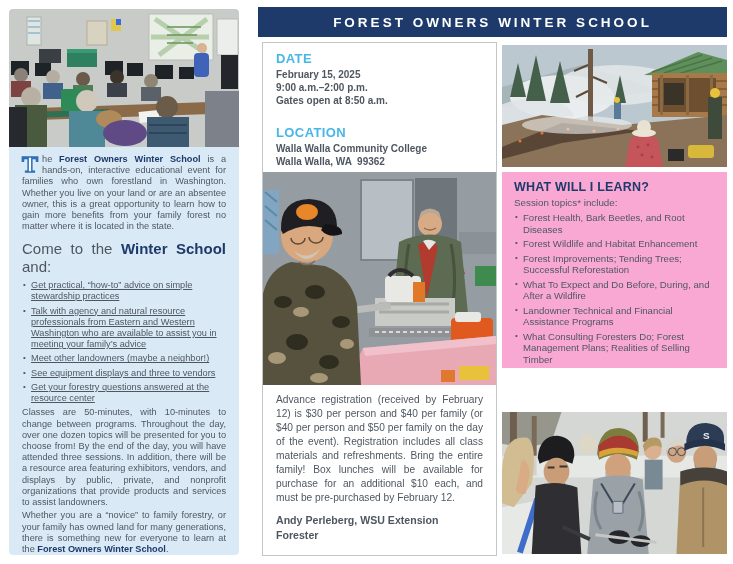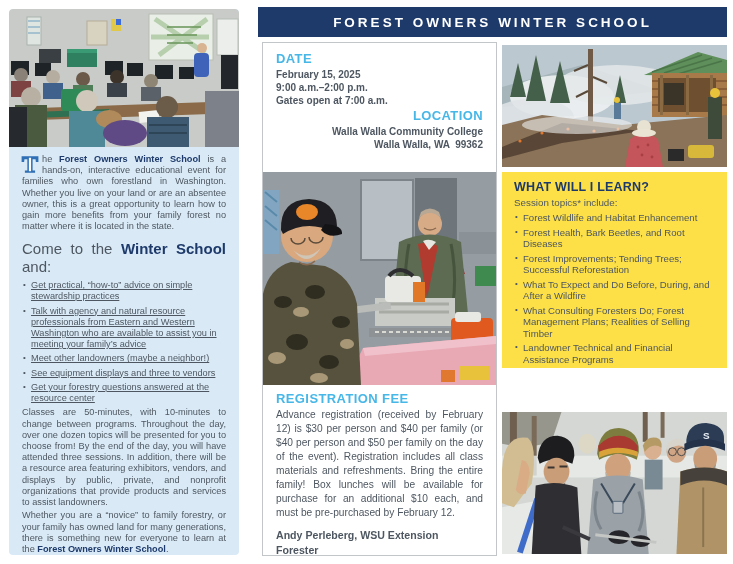--- a/index.html
+++ b/index.html
@@ -26,31 +26,31 @@
   .header-bar { position:absolute; left:258px; top:7px; width:469px; height:30px;
                 background:#1e3a6b; display:flex; align-items:center; justify-content:center; }
   .header-bar span { color:#ffffff; font-weight:bold; font-size:13.5px; letter-spacing:3px; }
 
   
   .mid-box { position:absolute; left:262px; top:42px; width:235px; height:514px;
              background:#ffffff; border:1px solid #c3c6c8; }
   .mid-top { padding:8px 13px 0 13px; height:129px; overflow:hidden; }
   .blue-heading { font-size:13px; font-weight:bold; color:#47b7e8; letter-spacing:.4px; margin-bottom:2px; }
   .info-line { font-size:10px; font-weight:bold; color:#4e5761; line-height:1.3; white-space:pre-wrap; }
-  .loc-block { margin-top:1px;text-align:right; }
+  .loc-block { margin-top:18px; }
   .mid-photo { position:absolute; left:0; top:129px; width:233px; height:213px; overflow:hidden; }
   .mid-bottom { position:absolute; left:0; top:348px; width:233px; padding:0 13px; }
   .reg-body { font-size:10.2px; color:#4e5761; line-height:1.37; text-align:justify; margin-top:2px; }
   .questions { margin-top:8px; }
   .contact-line { font-size:10.6px; font-weight:bold; color:#4e5761; line-height:1.4; }
 
   
   .right-photo-top { position:absolute; left:502px; top:45px; width:225px; height:122px; overflow:hidden; }
   .learn-box { position:absolute; left:502px; top:172px; width:225px; height:196px;
-               background:#fde047; padding:8px 12px 12px 12px; overflow:hidden; }
+               background:#f9a8d4; padding:8px 12px 12px 12px; overflow:hidden; }
   .learn-heading { font-size:12.5px; font-weight:bold; color:#1e3a6b; letter-spacing:.2px; margin-bottom:3px; }
   .learn-intro { font-size:9.8px; color:#4e5761; margin-bottom:4px; }
   .learn-bullets li { position:relative; padding-left:9px; margin-bottom:3px;
                       font-size:9.6px; line-height:1.2; color:#4e5761; }
   .learn-bullets li::before { content:"•"; position:absolute; left:1px; top:0; font-size:8px; color:#4e5761; }
   .topics-note { font-size:8.4px; font-style:italic; color:#5a6b7a; margin-top:4px; }
   .divider { width:44px; height:2px; background:#7fcdf0; margin:7px auto 6px auto; }
   .support-text { font-size:10px; font-weight:bold; font-style:italic; color:#4e5761;
                   text-align:center; line-height:1.3; padding:0 2px; }
   .right-photo-bottom { position:absolute; left:502px; top:412px; width:225px; height:142px; overflow:hidden; }
@@ -132,21 +132,21 @@
 
   <div class="header-bar">
     <span>FOREST OWNERS WINTER SCHOOL</span>
   </div>
 
   <div class="mid-box">
     <div class="mid-top">
       <div class="blue-heading">DATE</div>
       <div class="info-line">February 15, 2025</div>
       <div class="info-line">9:00 a.m.–2:00 p.m.</div>
-      <div class="info-line">Gates open at 7:00 a.m.</div>
+      <div class="info-line">Gates open at 8:50 a.m.</div>
       <div class="loc-block">
         <div class="blue-heading">LOCATION</div>
         <div class="info-line">Walla Walla Community College</div>
         <div class="info-line">Walla Walla, WA  99362</div>
       </div>
     </div>
 
     <div class="mid-photo photo">
       <svg viewBox="0 0 233 213" preserveAspectRatio="none">
         <rect width="233" height="213" fill="#969da2"></rect>
@@ -196,21 +196,20 @@
         <path d="M18,58 Q17,28 46,27 Q73,28 74,54 L70,60 Q44,47 20,62 z" fill="#1f1f23"></path>
         <path d="M62,52 Q80,53 79,62 Q66,67 58,58 z" fill="#141417"></path>
         <ellipse cx="44" cy="40" rx="11" ry="8" fill="#e8862a"></ellipse>
         <path d="M28,66 a7,6 0 1 0 14,0 M46,65 a7,6 0 1 0 14,0" stroke="#5a4a3a" stroke-width="1.5" fill="none"></path>
         <path d="M30,78 Q44,90 58,76 Q45,96 32,80 z" fill="#cfc6b8"></path>
         <path d="M36,90 q8,6 16,-1" stroke="#8a6a4f" stroke-width="1.5" fill="none"></path>
       </svg>
     </div>
 
     <div class="mid-bottom">
-      <div class="blue-heading">REGISTRATION FEE</div>
       <p class="reg-body">Advance registration (received by February 12) is $30 per person and $40 per family (or $40 per person and $50 per family on the day of the event). Registration includes all class materials and refreshments. Bring the entire family! Box lunches will be available for purchase for an additional $10 each, and must be pre-purchased by February 12.</p>
       <div class="questions">
         <div class="contact-line">Andy Perleberg, WSU Extension Forester</div>
 
       </div>
     </div>
   </div>
 
   <div class="right-photo-top photo">
     <svg viewBox="0 0 225 122" preserveAspectRatio="none">
@@ -261,26 +260,26 @@
         <ellipse cx="142" cy="88" rx="12" ry="4" fill="#eae4d4"></ellipse>
       <rect x="186" y="100" width="26" height="13" rx="3" fill="#d8b83a"></rect>
       <rect x="166" y="104" width="16" height="12" fill="#2a2a2a"></rect>
     </svg>
   </div>
 
   <div class="learn-box">
     <div class="learn-heading">WHAT WILL I LEARN?</div>
     <div class="learn-intro">Session topics* include:</div>
     <ul class="plain learn-bullets">
+      <li>Forest Health, Bark Beetles, and Root Diseases</li>
       <li>Forest Wildlife and Habitat Enhancement</li>
-      <li>Forest Health, Bark Beetles, and Root Diseases</li>
       <li>Forest Improvements; Tending Trees; Successful Reforestation</li>
       <li>What To Expect and Do Before, During, and After a Wildfire</li>
+      <li>Landowner Technical and Financial Assistance Programs</li>
       <li>What Consulting Foresters Do; Forest Management Plans; Realities of Selling Timber</li>
-      <li>Landowner Technical and Financial Assistance Programs</li>
     </ul>
     <div class="topics-note">* Topics are subject to change</div>
     <div class="divider"></div>
     <div class="support-text">Financial support for this event has been provided by the WA Dept. of Natural Resources and the Renewable Resources Extension Act.</div>
   </div>
 
   <div class="right-photo-bottom photo">
     <svg viewBox="0 0 227 143" preserveAspectRatio="none">
       <rect width="227" height="143" fill="#d4d7d3"></rect>
       <path d="M0,0 h60 l-10,30 q-25,8 -50,2 z" fill="#5a5548" opacity=".5"></path>

